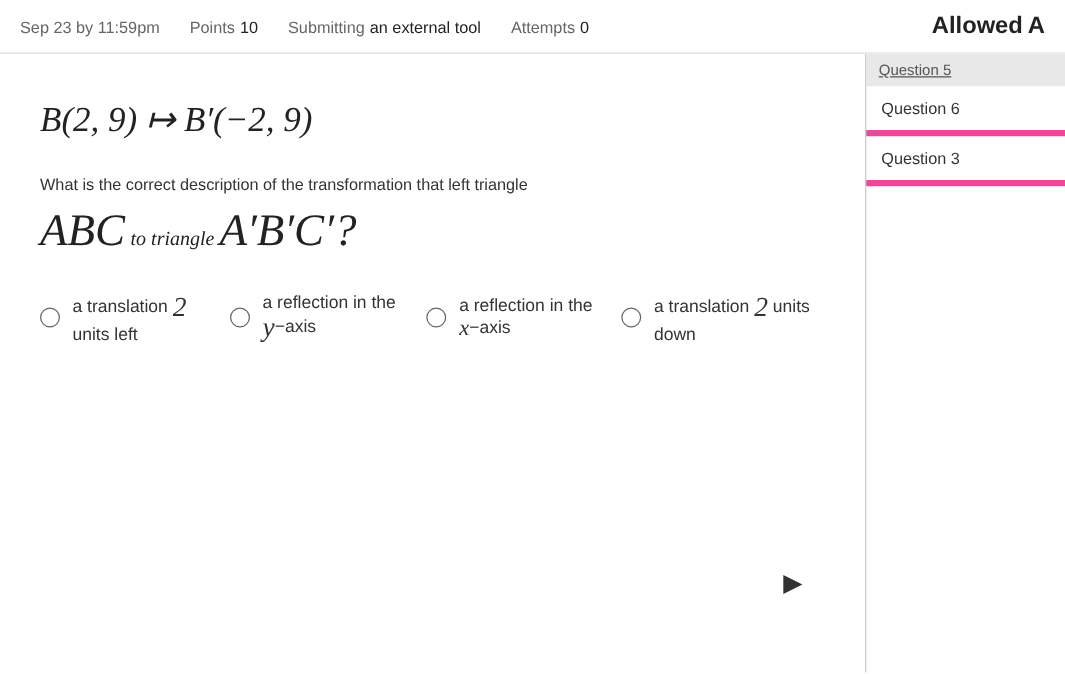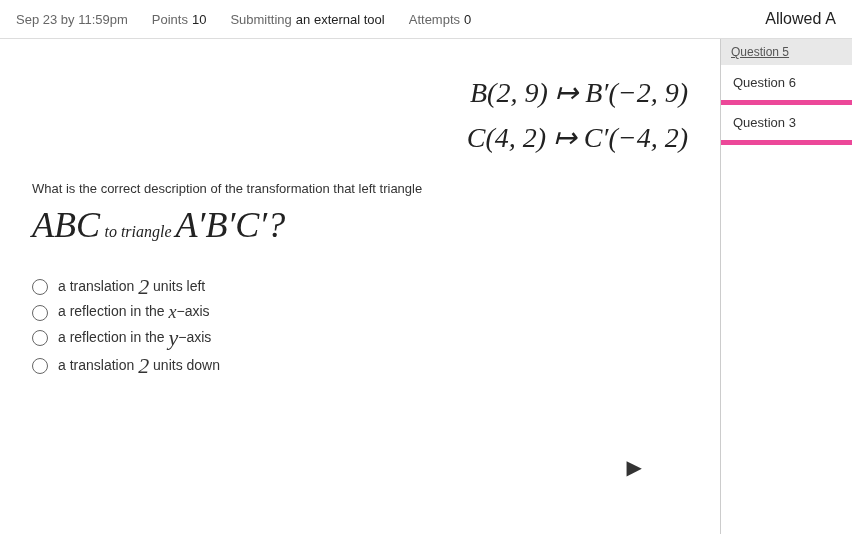--- a/index.html
+++ b/index.html
@@ -33,42 +33,42 @@
       color: #666;
     }
     .top-bar-value {
       color: #222;
       font-weight: 500;
     }
     .top-bar-spacer {
       flex: 1;
     }
     .allowed-badge {
-      font-weight: 400;
+      font-weight: 700;
       color: #222;
-      font-size: 16px;
+      font-size: 19px;
     }
 
     
     .main-layout {
       display: flex;
       flex-direction: row;
       height: calc(539px - 44px);
     }
 
     
     .question-area {
       flex: 1;
       padding: 24px 32px;
       overflow-y: auto;
     }
 
     
     .math-block {
-      text-align: right;
+      text-align: left;
       margin: 8px 0 16px 0;
       font-size: 28px;
       font-style: italic;
       line-height: 1.6;
       font-family: 'Times New Roman', Times, serif;
     }
 
     .question-text {
       font-size: 13px;
       color: #333;
@@ -87,21 +87,21 @@
       font-style: italic;
       font-family: 'Times New Roman', Times, serif;
     }
     .question-title-wrap {
       margin-bottom: 28px;
     }
 
     
     .options-list {
       display: flex;
-      flex-direction: column;
+      flex-direction: row;
       gap: 2px;
       margin-top: 24px;
     }
     .option-item {
       display: flex;
       align-items: center;
       gap: 10px;
       font-size: 14px;
       color: #333;
       cursor: pointer;
@@ -120,21 +120,21 @@
     }
     .option-label .math-inline {
       font-style: italic;
       font-family: 'Times New Roman', Times, serif;
       font-size: 22px;
       vertical-align: middle;
     }
 
     
     .sidebar {
-      width: 132px;
+      width: 160px;
       border-left: 1px solid #ccc;
       background: #fff;
       padding: 0;
     }
     .sidebar-header {
       background: #e8e8e8;
       font-size: 12px;
       color: #555;
       padding: 6px 10px;
       text-decoration: underline;
@@ -185,23 +185,20 @@
 </div>
 
 <div class="main-layout">
 
   <div class="question-area">
 
     <div class="math-block">
       <div>
         <i>B</i>(2, 9) ↦ <i>B</i>′(−2, 9)
       </div>
-      <div>
-        <i>C</i>(4, 2) ↦ <i>C</i>′(−4, 2)
-      </div>
     </div>
 
     <div class="question-text">
       <span>What is the correct description of the transformation that left triangle</span>
     </div>
 
     <div class="question-title-wrap">
       <span class="question-title"><i>ABC</i></span>
       <span class="question-title-small"> to triangle </span>
       <span class="question-title" style="font-size:36px;"><i>A′B′C′</i>?</span>
@@ -212,28 +209,28 @@
       <div class="option-item">
         <div class="option-radio"></div>
         <span class="option-label">
           a translation <span class="math-inline">2</span> units left
         </span>
       </div>
 
       <div class="option-item">
         <div class="option-radio"></div>
         <span class="option-label">
+          a reflection in the <span class="math-inline" style="font-size:22px;"><i>y</i></span>−axis
+        </span>
+      </div>
+
+      <div class="option-item">
+        <div class="option-radio"></div>
+        <span class="option-label">
           a reflection in the <span class="math-inline" style="font-size:18px;"><i>x</i></span>−axis
-        </span>
-      </div>
-
-      <div class="option-item">
-        <div class="option-radio"></div>
-        <span class="option-label">
-          a reflection in the <span class="math-inline" style="font-size:22px;"><i>y</i></span>−axis
         </span>
       </div>
 
       <div class="option-item">
         <div class="option-radio"></div>
         <span class="option-label">
           a translation <span class="math-inline">2</span> units down
         </span>
       </div>
 

